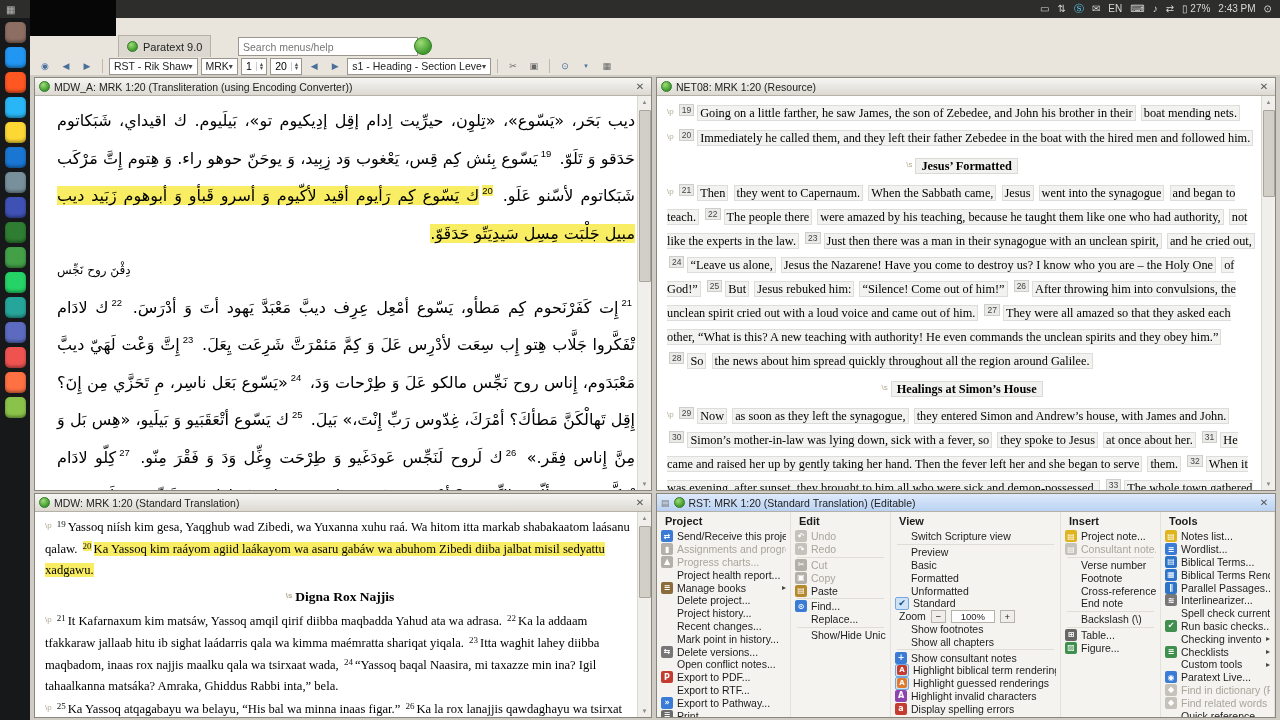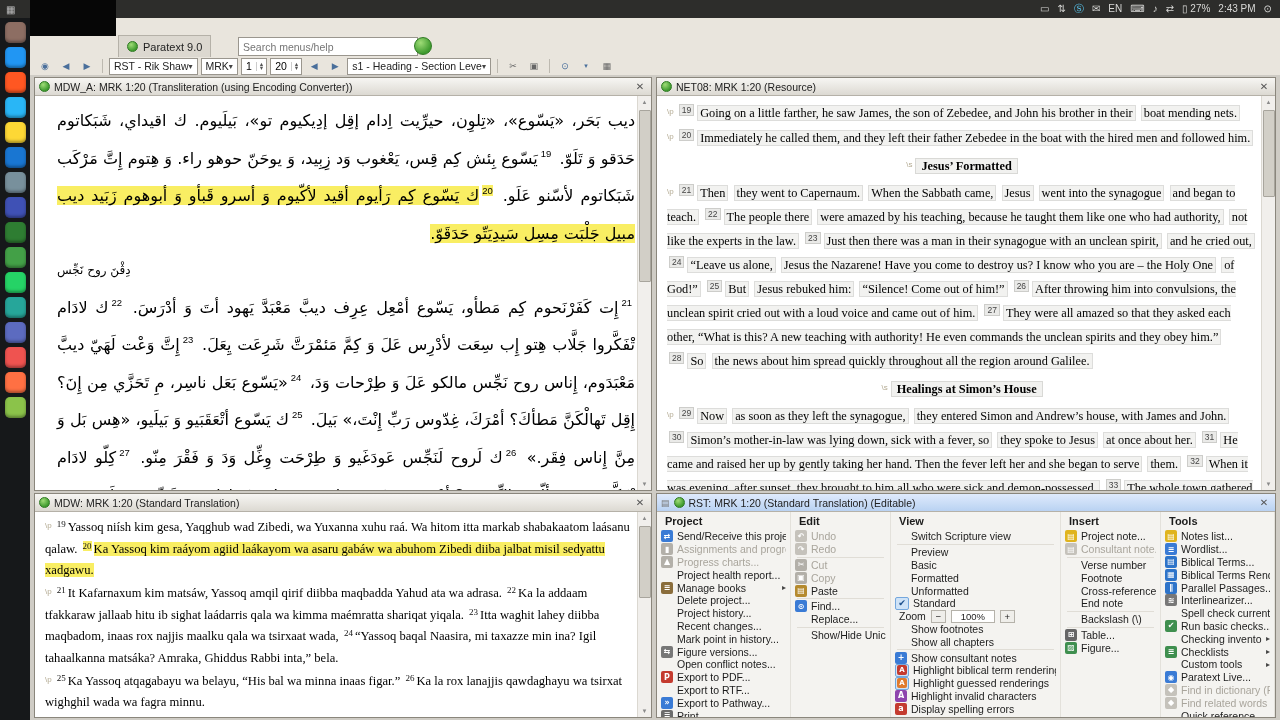--- a/index.html
+++ b/index.html
@@ -238,20 +238,21 @@
 
   <div class="pane" id="paneC">
     <div class="phead">
       <span class="pico"></span>
       <span class="ptitle">MDW: MRK 1:20 (Standard Translation)</span>
       <span class="pclose">✕</span>
     </div>
     <div class="pbody">
       <div id="mdwBody">
           <div class="mdw-p"><span class="marker">\p</span><span class="mvn">19</span><span>Yassoq niísh kim gesa, Yaqghub wad Zibedi, wa Yuxanna xuhu raá. Wa hitom itta markab shabakaatom laásanu qalaw. </span><span class="mvn hl">20</span><span class="hl">Ka Yassoq kim raáyom agiid laákayom wa asaru gabáw wa abuhom Zibedi diiba jalbat misil sedyattu xadgawu.</span></div>
+          <div class="mdw-h"><span class="marker">\s</span><span>Digna Rox Najjis</span></div>
           <div class="mdw-p"><span class="marker">\p</span><span class="mvn">21</span><span>It Kafarnaxum kim matsáw, Yassoq amqil qirif diibba maqbadda Yahud ata wa adrasa. </span><span class="mvn">22</span><span>Ka la addaam tfakkaraw jallaab hitu ib sighat laádarris qala wa kimma maémratta shariqat yiqala. </span><span class="mvn">23</span><span>Itta waghit lahey diibba maqbadom, inaas rox najjis maalku qala wa tsirxaat wada, </span><span class="mvn">24</span><span>“Yassoq baqal Naasira, mi taxazze min ina? Igil tahaalkanna matsáka? Amraka, Ghiddus Rabbi inta,” bela.</span></div>
           <div class="mdw-p"><span class="marker">\p</span><span class="mvn">25</span><span>Ka Yassoq atqagabayu wa belayu, “His bal wa minna inaas figar.” </span><span class="mvn">26</span><span>Ka la rox lanajjis qawdaghayu wa tsirxat wighghil wada wa fagra minnu.</span></div>
         </div>
       <div class="vsb">
         <span class="sbarr sbup">▲</span>
         <div class="sb-thumb" style="top:14px;height:70px"></div>
         <span class="sbarr sbdn">▼</span>
       </div>
     </div>
   </div>
@@ -299,21 +300,21 @@
             <div class="mi">
               <span class="mspc"></span>
               <span class="lab">Recent changes...</span>
             </div>
             <div class="mi">
               <span class="mspc"></span>
               <span class="lab">Mark point in history...</span>
             </div>
             <div class="mi">
               <span class="mic" style="background: rgb(119, 119, 119);">⇆</span>
-              <span class="lab">Figure versions...</span>
+              <span class="lab">Delete versions...</span>
             </div>
             <div class="mi">
               <span class="mspc"></span>
               <span class="lab">Open conflict notes...</span>
             </div>
             <div class="mi">
               <span class="mic" style="background: rgb(196, 59, 47);">P</span>
               <span class="lab">Export to PDF...</span>
             </div>
             <div class="mi">

